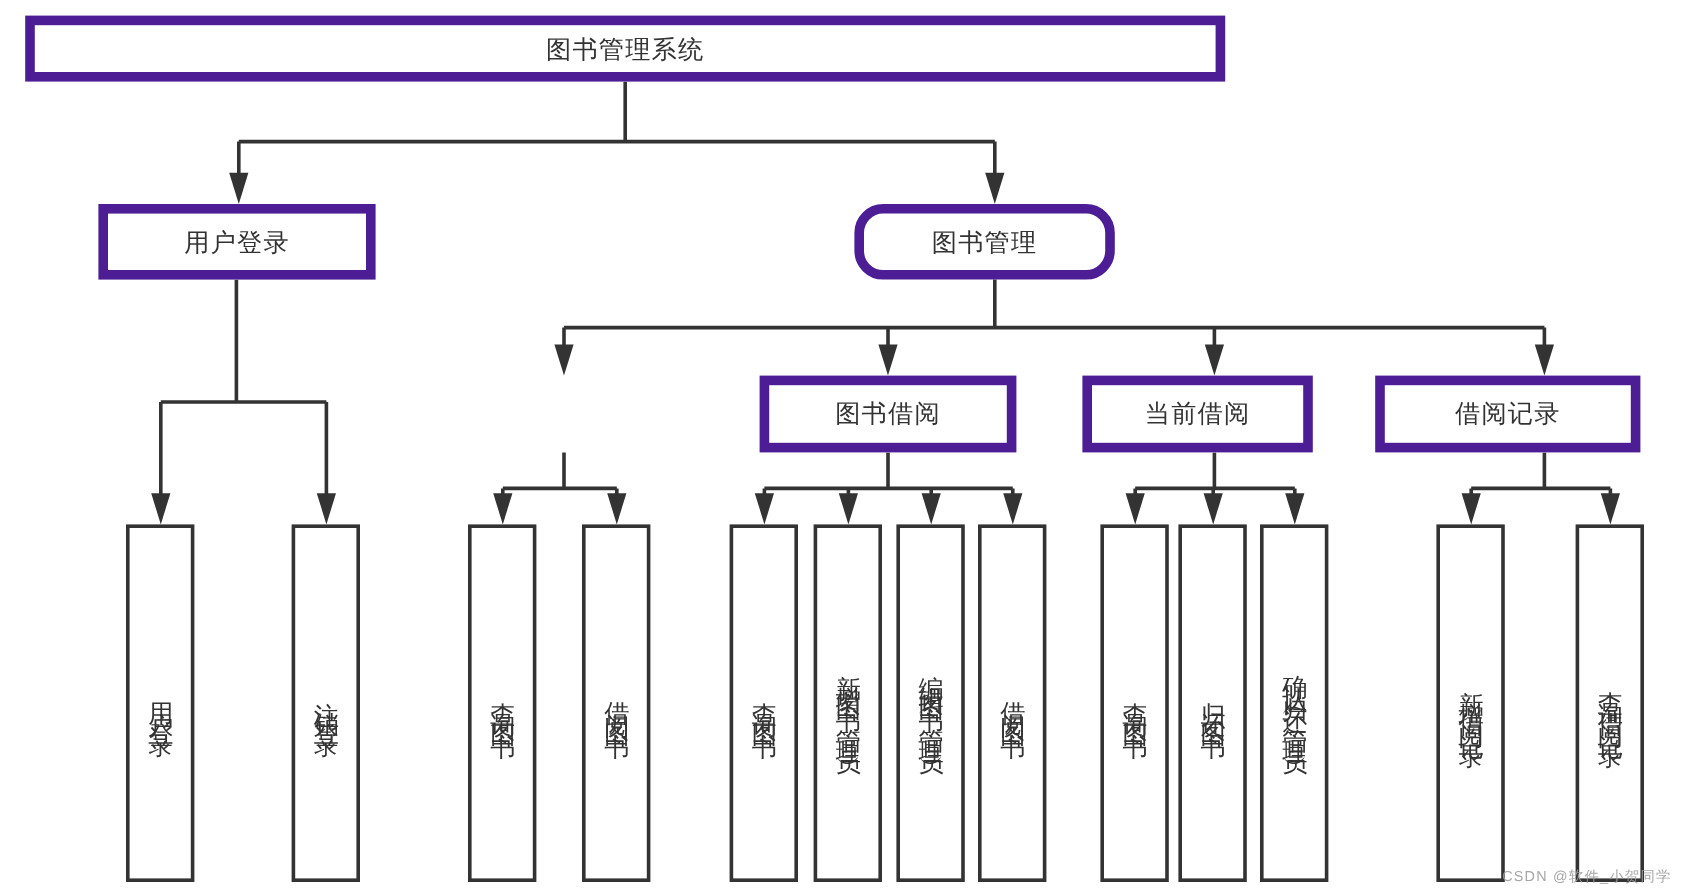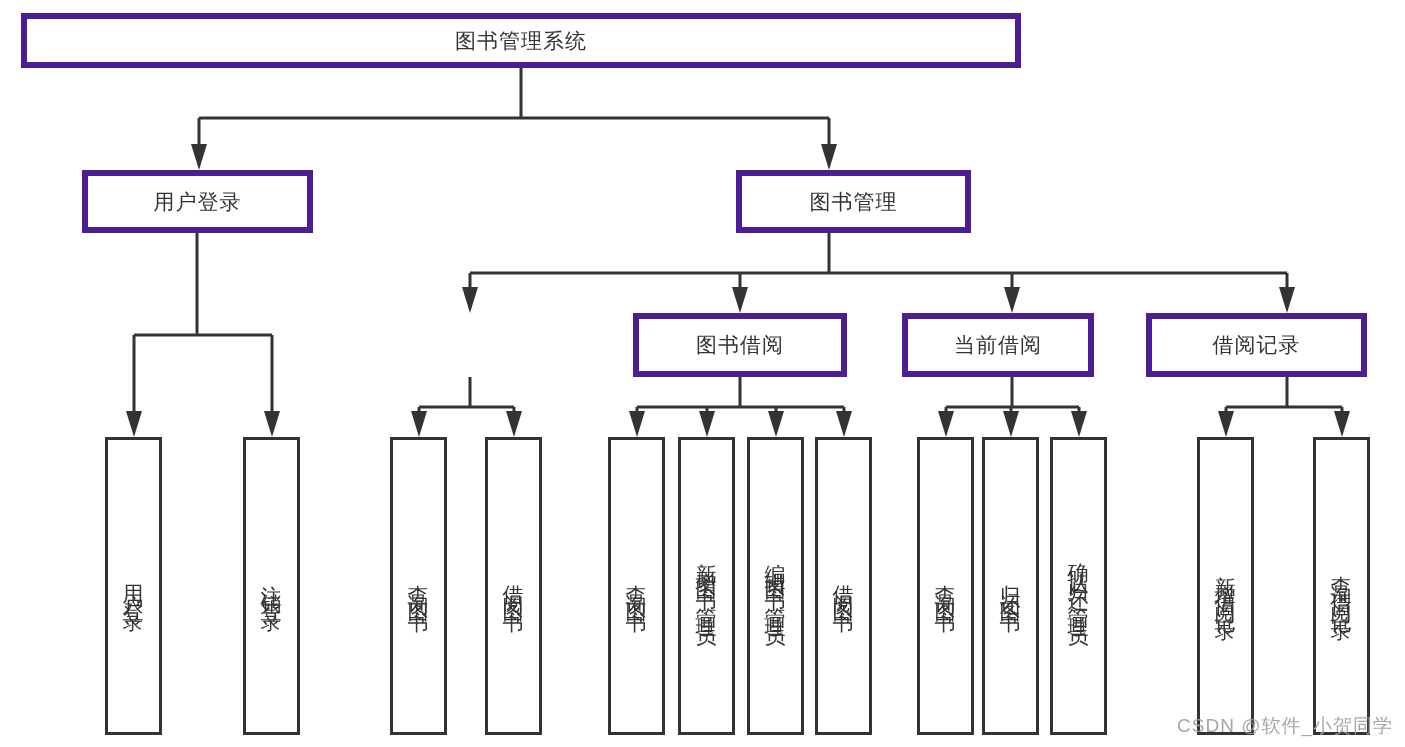--- a/index.html
+++ b/index.html
@@ -14,33 +14,33 @@
   }
   #connectors {
     position: absolute;
     left: 0; top: 0;
     width: 1405px; height: 747px;
     z-index: 0;
   }
   .node {
     position: absolute;
     box-sizing: border-box;
-    border: 6px solid #4c1d95;
+    border: 8px solid #4c1d95;
     background: #ffffff;
     display: flex;
     align-items: center;
     justify-content: center;
     z-index: 1;
     font-size: 21px;
     letter-spacing: 1px;
     white-space: nowrap;
   }
   .node-root  { left: 21px;  top: 13px;  width: 1000px; height: 55px; }
   .node-l2a   { left: 82px;  top: 170px; width: 231px;  height: 63px; }
-  .node-l2b   { left: 736px; top: 170px; width: 235px;  height: 63px; }
+  .node-l2b   { left: 712px; top: 170px; width: 217px;  height: 63px; border-radius: 24px; }
   .node-l3    { top: 313px; height: 64px; }
   .node-l3a   { left: 362px;  width: 216px; }
   .node-l3b   { left: 633px;  width: 214px; }
   .node-l3c   { left: 902px;  width: 192px; }
   .node-l3d   { left: 1146px; width: 221px; }
   .leaf {
     position: absolute;
     top: 437px;
     width: 57px;
     height: 298px;
@@ -71,21 +71,21 @@
   .leaf9  { left: 917px; }
   .leaf10 { left: 982px; }
   .leaf11 { left: 1050px; }
   .leaf12 { left: 1197px; }
   .leaf13 { left: 1313px; }
   .watermark {
     position: absolute;
     right: 12px;
     bottom: 8px;
     z-index: 2;
-    font-size: 19px;
+    font-size: 12px;
     color: rgba(158, 158, 158, 0.92);
     letter-spacing: 1px;
     white-space: nowrap;
   }
 </style>
 </head>
 <body>
 
 <div id="stage">
 

